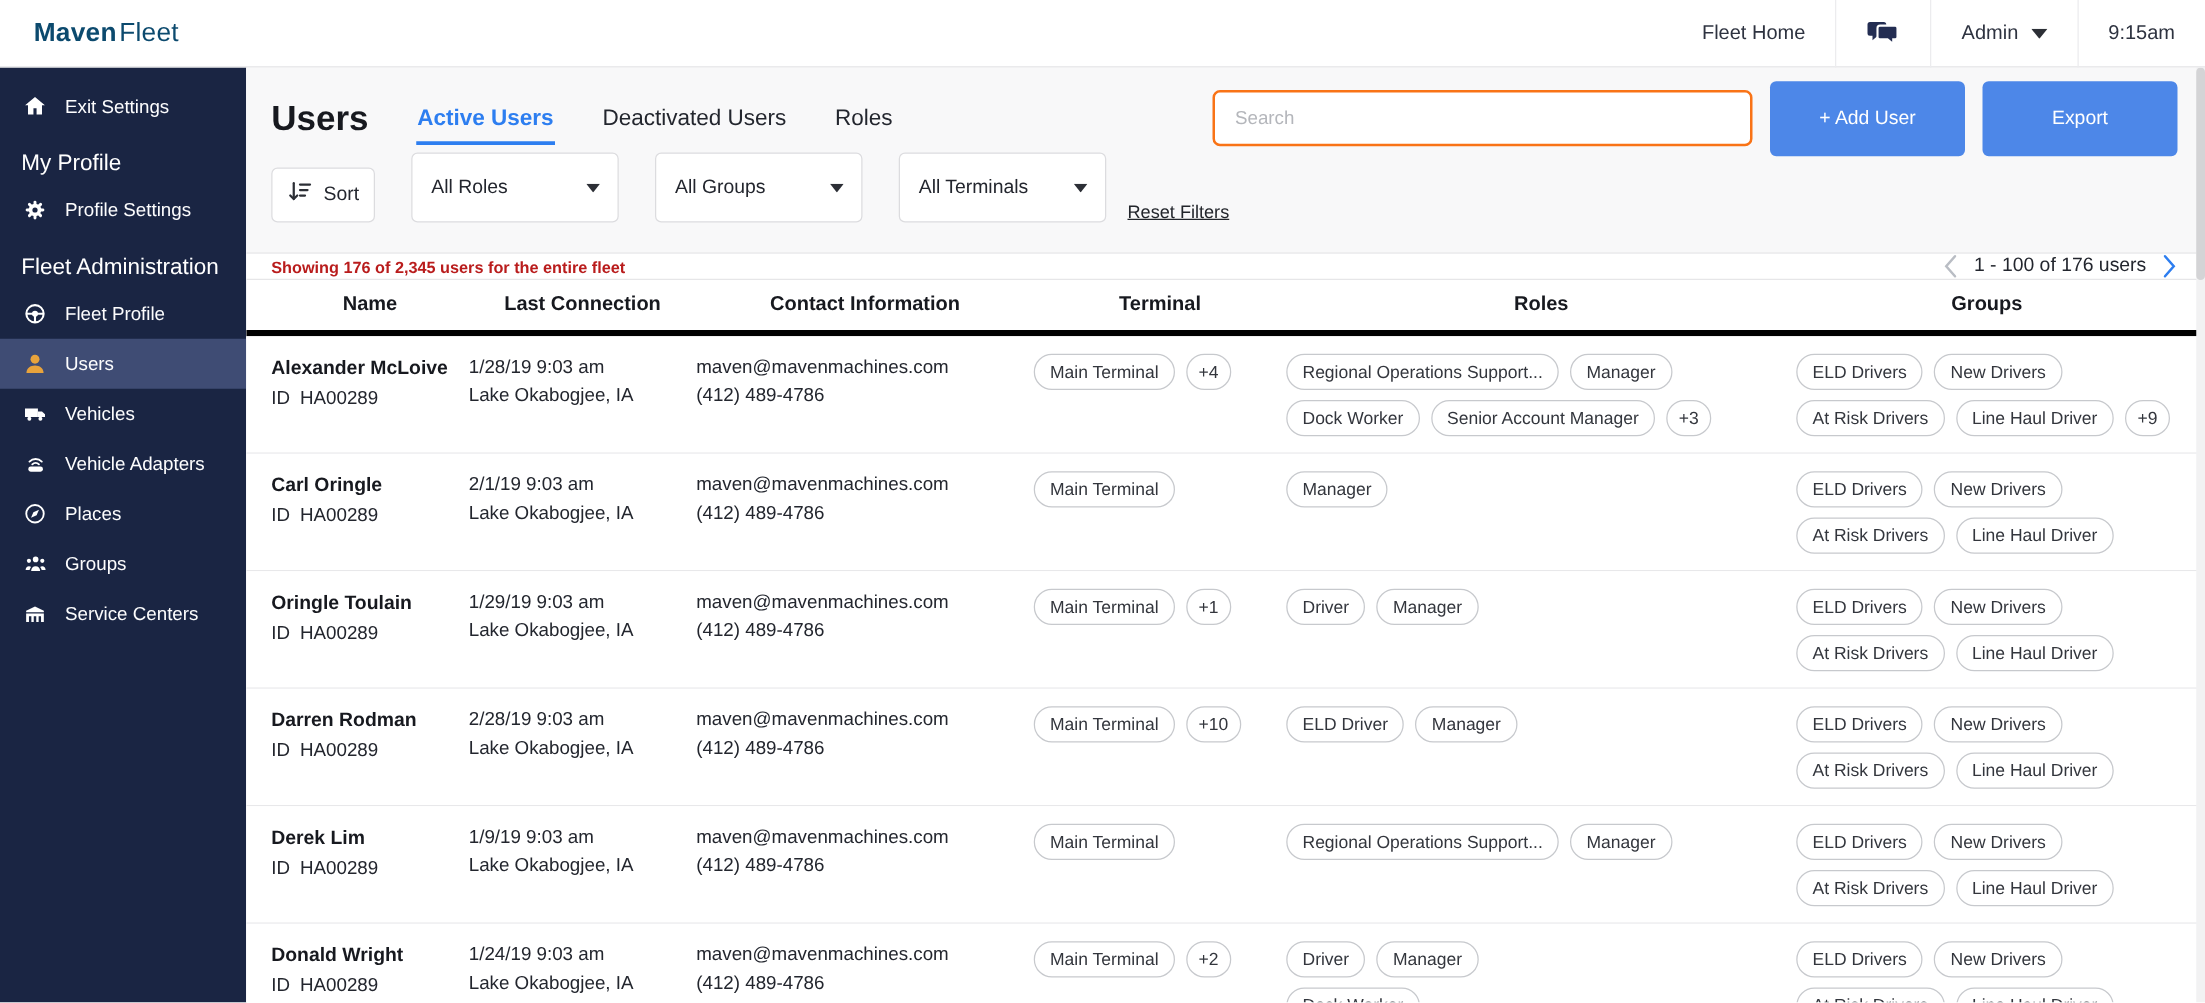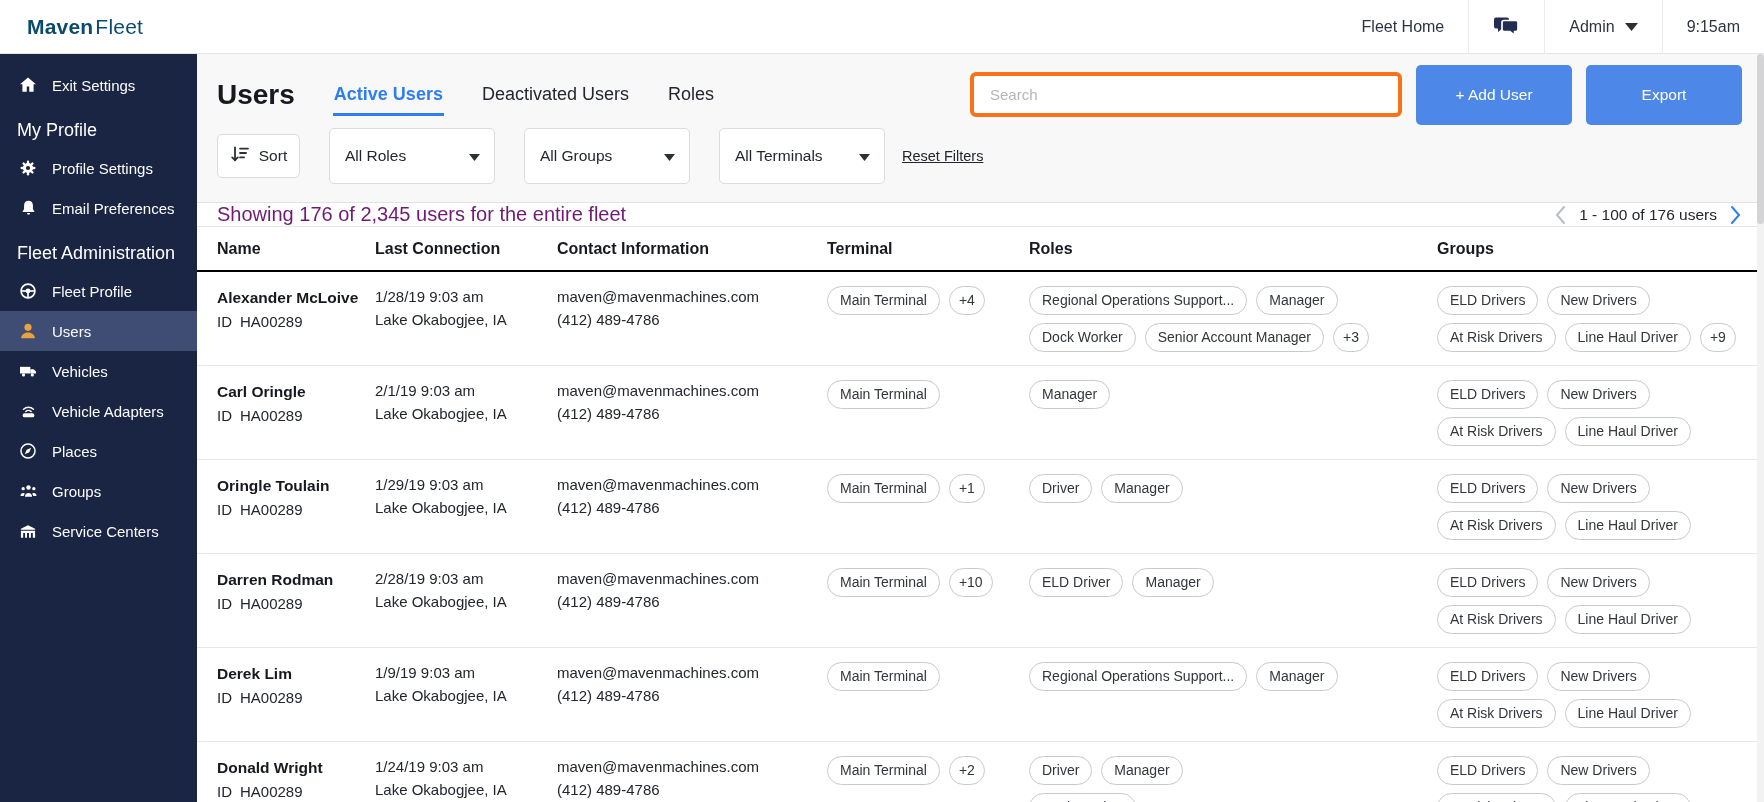--- a/index.html
+++ b/index.html
@@ -30,42 +30,42 @@
   
   .main { position:absolute; top:54px; left:197px; right:0; bottom:0; background:#fff; display:flex; flex-direction:column; overflow:hidden; }
 
   .head-section { background:#f8f8f9; border-bottom:1px solid #e3e3e6; padding:17px 22px 24px 20px; }
   .title-row { display:flex; align-items:center; height:47px; }
   .page-title { font-size:28px; font-weight:bold; color:#17191f; margin-right:38px; }
   .tabs { display:flex; gap:37px; align-items:center; height:100%; }
   .tab { font-size:18px; color:#23262e; cursor:pointer; padding:10px 1px 8px; border-bottom:3px solid transparent; }
   .tab.active { color:#2d7ef0; font-weight:600; border-bottom-color:#2d7ef0; }
   .search-wrap { margin-left:auto; }
-  .search-input { width:432px; height:45px; border:4px solid #f97316; border-radius:6px; padding:0 16px; font-size:15px; color:#333; background:#fff; outline:none; font-family:inherit; }
+  .search-input { width:432px; height:45px; border:2px solid #f97316; border-radius:6px; padding:0 16px; font-size:15px; color:#333; background:#fff; outline:none; font-family:inherit; }
   .search-input::placeholder { color:#b4b6bb; }
   .btn-primary { height:60px; border:none; border-radius:5px; background:#4d87e8; color:#fff; font-size:15.5px; cursor:pointer; font-family:inherit; }
   .add-user-btn { width:156px; margin-left:14px; }
   .export-btn { width:156px; margin-left:14px; }
 
-  .filter-row { display:flex; align-items:center; margin-top:16px; height:44px; }
+  .filter-row { display:flex; align-items:flex-end; margin-top:16px; height:44px; }
   .sort-btn { height:44px; width:83px; background:#fff; border:1px solid #dcdcdf; border-radius:5px;
     display:flex; align-items:center; justify-content:center; gap:9px; font-size:15.5px; color:#23262e; cursor:pointer; }
   .dropdown { height:56px; width:166px; background:#fff; border:1px solid #dcdcdf; border-radius:5px;
     display:flex; align-items:center; justify-content:space-between; padding:0 14px 0 15px; font-size:15.5px; color:#23262e; margin-left:29px; cursor:pointer; }
   .dropdown:first-of-type { margin-left:29px; }
   .reset-link { margin-left:17px; font-size:14.5px; color:#22252b; text-decoration:underline; cursor:pointer; }
 
   .summary-row { height:45px; display:flex; align-items:center; padding:0 22px 0 20px; border-bottom:1px solid #e6e6e8; background:#fff; }
-  .showing-text { font-size:20px; color:#701a75; }
+  .showing-text { font-size:13px; color:#b91c1c;font-weight:bold; }
   .pagination { margin-left:auto; display:flex; align-items:center; gap:13px; }
   .pagination-label { font-size:15.5px; color:#23262e; }
   .chev { display:flex; cursor:pointer; }
 
   .grid-cols { display:grid; grid-template-columns:158px 182px 270px 202px 408px 1fr; }
-  .thead { padding:0 22px 0 20px; height:45px; align-items:center; border-bottom:2px solid #000000; }
+  .thead { padding:0 22px 0 20px; height:45px; align-items:center; border-bottom:5px solid #000000;text-align:center; }
   .thead .th { font-size:16px; font-weight:bold; color:#17191f; }
   .trow { padding:14px 22px 13px 20px; min-height:80.5px; border-bottom:1px solid #e8e8ea; align-items:start; cursor:pointer; background:#fff; }
   .cell { font-size:15px; color:#23262e; line-height:1.5; }
   .user-name { font-weight:bold; font-size:15.5px; color:#17191f; }
   .user-id { margin-top:2px; }
   .user-id .idl { margin-right:8px; }
   .chip-lines { display:flex; flex-direction:column; gap:8px; }
   .chip-line { display:flex; gap:9px; flex-wrap:nowrap; }
   .chip { display:inline-flex; align-items:center; height:29px; padding:0 12px; border:1px solid #c7c9cd; border-radius:15px;
     background:#fff; font-size:14px; color:#33363d; white-space:nowrap; }
@@ -123,29 +123,20 @@
               <rect x="10.6" y="3" width="2.8" height="18" rx="1.4"></rect>
               <rect x="10.6" y="3" width="2.8" height="18" rx="1.4" transform="rotate(45 12 12)"></rect>
               <rect x="10.6" y="3" width="2.8" height="18" rx="1.4" transform="rotate(90 12 12)"></rect>
               <rect x="10.6" y="3" width="2.8" height="18" rx="1.4" transform="rotate(135 12 12)"></rect>
               <circle cx="12" cy="12" r="6"></circle>
             </g>
             <circle cx="12" cy="12" r="2.5" fill="#1a2543"></circle>
           </svg>
         </span>
         <span>Profile Settings</span>
-      </div>
-      <div class="side-item">
-        <span class="ic">
-          <svg width="19" height="20" viewBox="0 0 24 24">
-            <path fill="#fff" d="M12 2.8c-3.4 0-5.6 2.4-5.6 5.9v4.7L4.6 16.4v.5h14.8v-.5l-1.8-3V8.7c0-3.5-2.2-5.9-5.6-5.9z"></path>
-            <path fill="#fff" d="M10 18.4a2 2 0 0 0 4 0z"></path>
-          </svg>
-        </span>
-        <span>Email Preferences</span>
       </div>
       <div class="side-section-title">Fleet Administration</div>
       <div class="side-item">
         <span class="ic">
           <svg width="20" height="20" viewBox="0 0 24 24">
             <circle cx="12" cy="12" r="8.3" fill="none" stroke="#fff" stroke-width="2"></circle>
             <path d="M3.7 12h16.6" stroke="#fff" stroke-width="2"></path>
             <circle cx="12" cy="12" r="2.9" fill="#fff"></circle>
             <path d="M12 14v6.3" stroke="#fff" stroke-width="2"></path>
           </svg>

